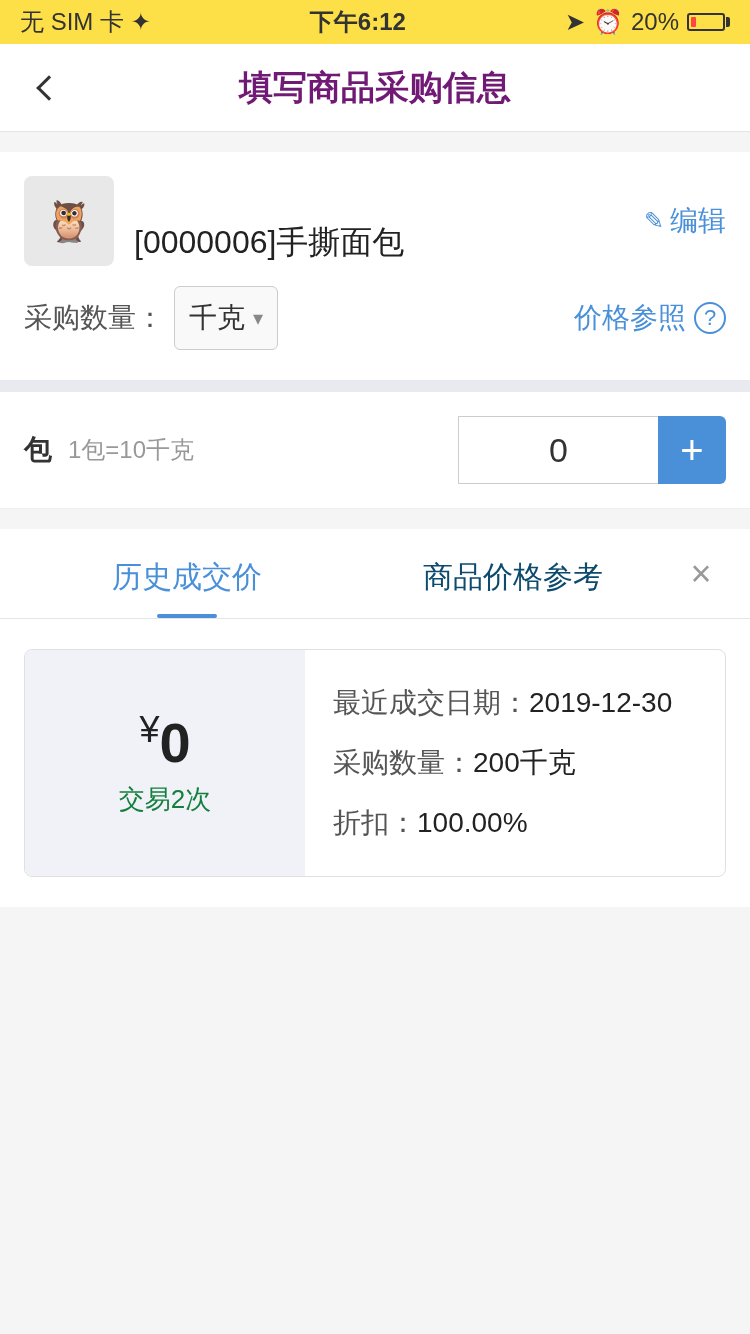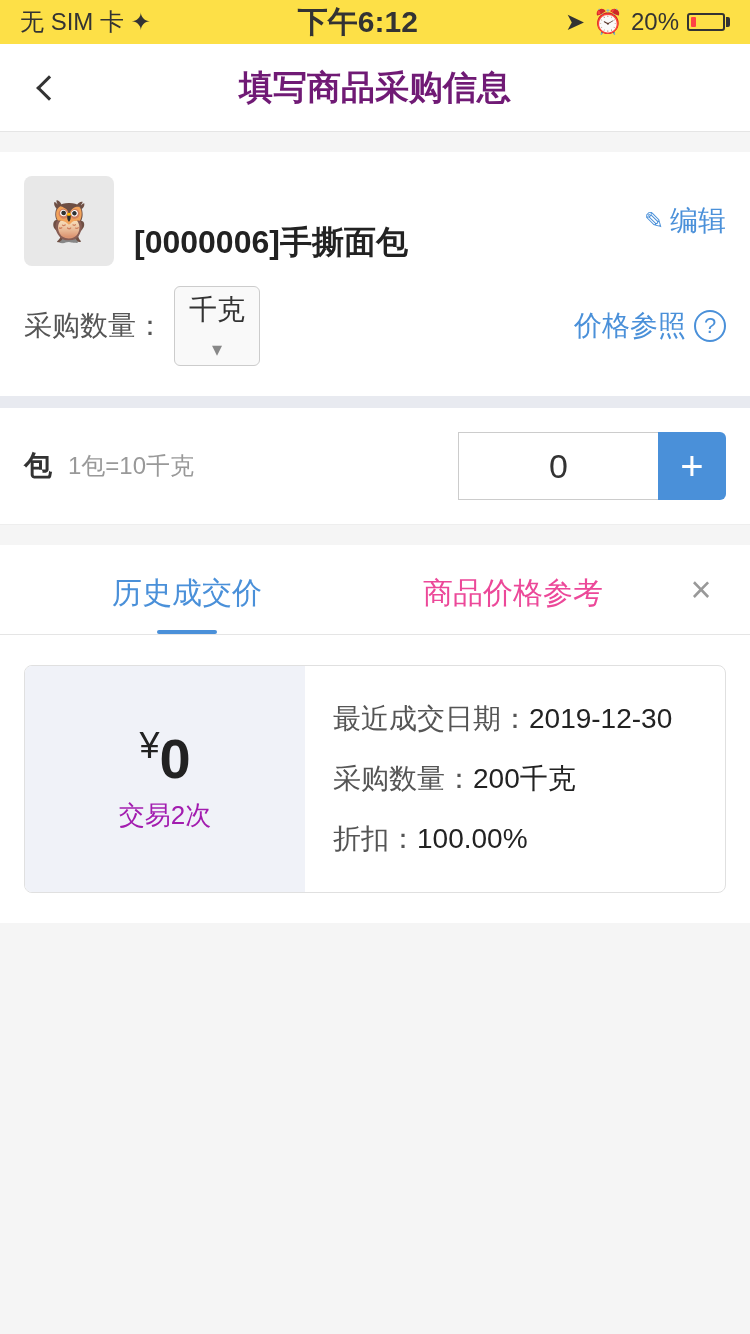--- a/index.html
+++ b/index.html
@@ -25,21 +25,21 @@
       font-size: 26px;
       font-weight: 500;
     }
     .status-left {
       display: flex;
       align-items: center;
       gap: 8px;
       font-size: 24px;
     }
     .status-center {
-      font-size: 30px;
+      font-size: 24px;
       font-weight: 600;
     }
     .status-right {
       display: flex;
       align-items: center;
       gap: 8px;
       font-size: 24px;
     }
     .battery-icon {
       display: inline-flex;
@@ -130,21 +130,21 @@
       align-items: center;
       justify-content: center;
       flex-shrink: 0;
     }
     .owl-icon {
       font-size: 40px;
       color: #999;
     }
     .product-name {
       font-size: 32px;
-      font-weight: 700;
+      font-weight: 400;
       color: #222;
       margin-top: 43px;
     }
     .edit-btn {
       display: flex;
       align-items: center;
       gap: 6px;
       color: #4a90d9;
       font-size: 28px;
       cursor: pointer;
@@ -162,26 +162,25 @@
       color: #555;
       display: flex;
       align-items: center;
       gap: 10px;
     }
     .unit-selector {
       display: inline-flex;
       align-items: center;
       border: 1px solid #ccc;
       border-radius: 6px;
-      padding: 4px 14px;
+      padding: 12px 14px;
       background: #f9f9f9;
       font-size: 28px;
       color: #333;
       gap: 8px;
-      flex-direction: column;
     }
     .unit-arrow {
       font-size: 20px;
       color: #888;
     }
     .price-ref {
       display: flex;
       align-items: center;
       gap: 8px;
       color: #4a90d9;
@@ -272,21 +271,21 @@
       align-items: center;
       border-bottom: 1px solid #e5e5e5;
       padding: 0 24px;
       position: relative;
     }
     .tab-item {
       flex: 1;
       text-align: center;
       padding: 28px 0 20px 0;
       font-size: 30px;
-      color: #ec4899;
+      color: #0c4a6e;
       cursor: pointer;
       position: relative;
     }
     .tab-item.active {
       color: #4a90d9;
       font-weight: 500;
     }
     .tab-underline {
       position: absolute;
       bottom: 0;
@@ -335,21 +334,21 @@
       font-weight: 600;
       color: #222;
     }
     .currency-symbol {
       font-size: 36px;
       font-weight: 400;
       vertical-align: super;
     }
     .transaction-count {
       font-size: 26px;
-      color: #a21caf;
+      color: #15803d;
       margin-top: 8px;
     }
     .transaction-right {
       flex: 1;
       padding: 32px 28px;
       display: flex;
       flex-direction: column;
       gap: 18px;
     }
     .detail-row {

